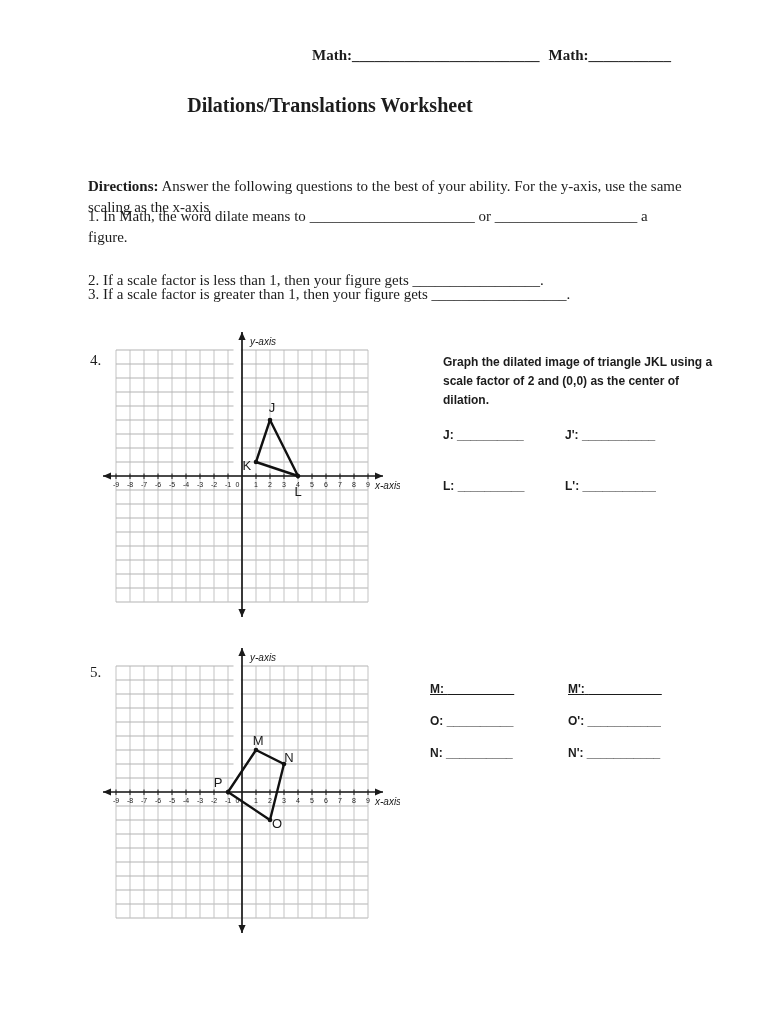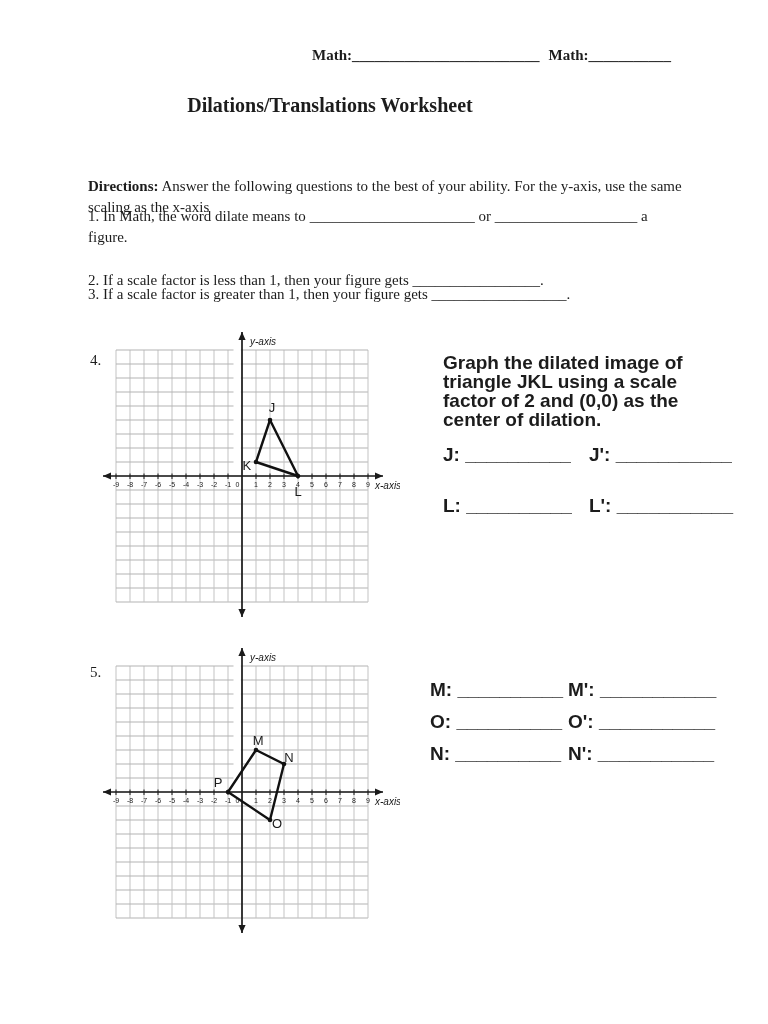--- a/index.html
+++ b/index.html
@@ -18,30 +18,30 @@
   #q2{top:270px;font-family:Liberation Serif, serif;}
   #q3{top:284px;}
   .qnum{font-size:15px;}
   #qnum4{left:90px;top:352px;}
   #qnum5{left:90px;top:664px;}
   .graph-svg{left:100px;}
   #graph4{top:329px;}
   #graph5{top:645px;}
   svg text{font-family:"Liberation Sans", sans-serif;}
   .gq{
-    font-family:"Liberation Sans", sans-serif;font-size:19px;line-height:19px;
+    font-family:"Liberation Sans", sans-serif;font-size:12px;line-height:19px;
     font-weight:bold;color:#1c1c1c;width:272px;
   }
   #gq4{left:443px;top:353px;}
   #gq5{left:430px;top:665px;}
   .ans-row{display:grid;height:17px;}
-  #gq4 .ans-row{grid-template-columns:122px 1fr;margin-top:34px;gap:24px;}
+  #gq4 .ans-row{grid-template-columns:122px 1fr;margin-top:34px;}
   #gq4 .ans-row:first-child{margin-top:16px;}
   #gq5 .ans-row{grid-template-columns:138px 1fr;margin-top:15px;}
-  #gq5 .ans-row:first-child{}
+  #gq5 .ans-row:first-child{text-decoration:underline;}
   .ans-cell{white-space:nowrap;}
 </style>
 </head>
 <body>
 
 <div class="abs" id="name-date">
   <span>Math:</span><span class="blank">_________________________</span><span id="date-label">Math:</span><span class="blank">___________</span>
 </div>
 
 <div class="abs" id="title">Dilations/Translations Worksheet</div>

